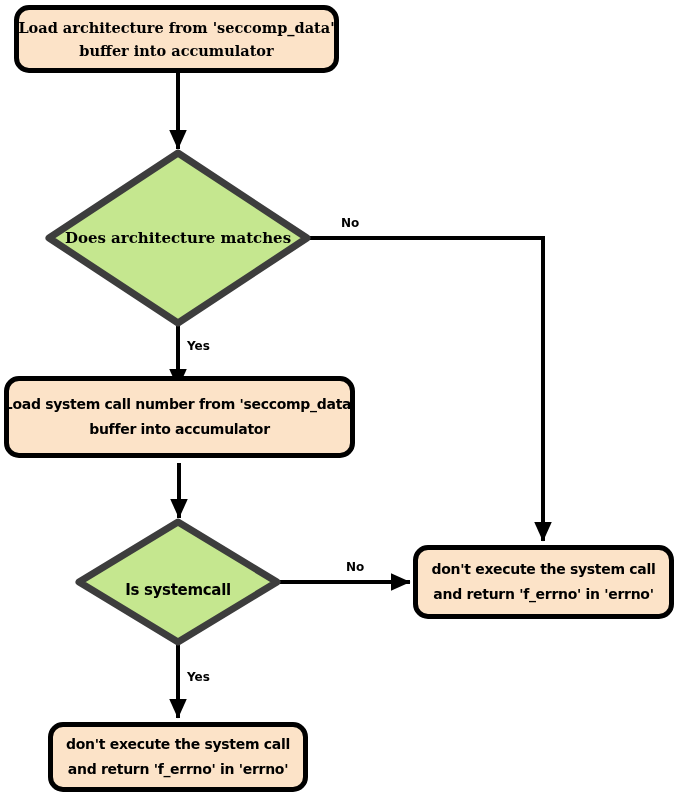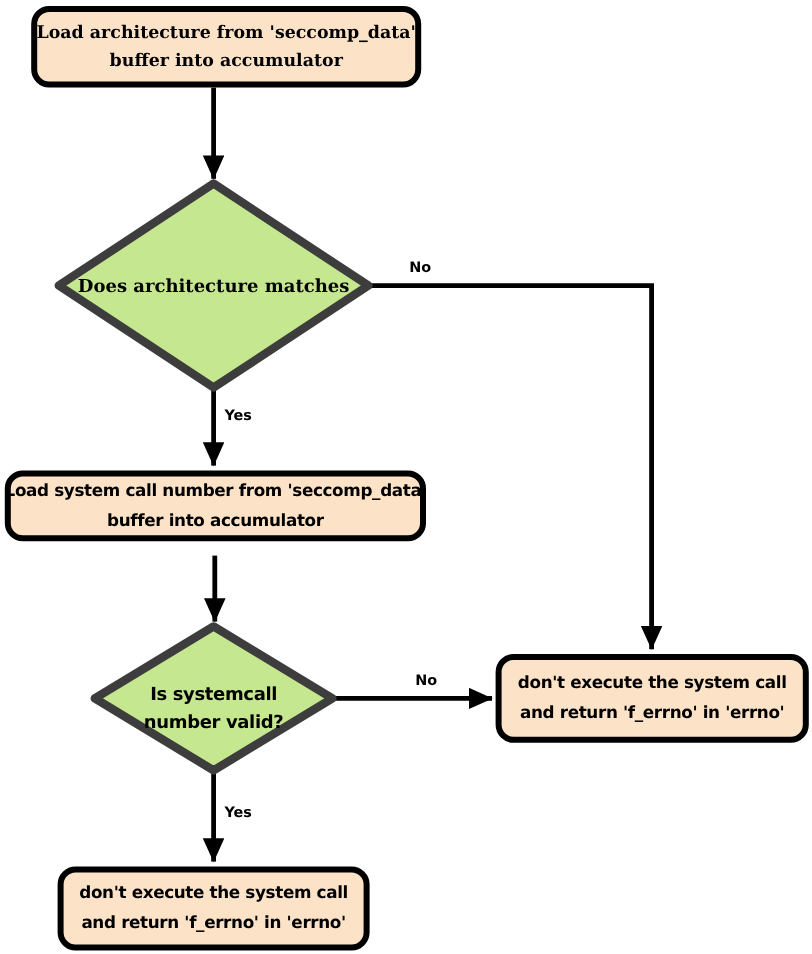--- a/index.html
+++ b/index.html
@@ -47,21 +47,20 @@
   .sans-node {
     font-family: "DejaVu Sans", sans-serif;
     font-weight: bold;
     font-size: 14px;
     letter-spacing: -0.3px;
     line-height: 25px;
   }
   .dtext {
     position: absolute;
     display: flex;
-    flex-direction: column;
     justify-content: center;
     align-items: center;
     text-align: center;
     color: var(--text, #000);
     pointer-events: none;
   }
   .dtext.serif-node { line-height: 22px; }
   .dtext.sans-node { line-height: 24px; }
   .edge-label {
     position: absolute;
@@ -87,37 +86,36 @@
     <path class="edge" d="M306,238 L543,238 L543,541"></path>
     <path class="edge" d="M178,321 L178,388"></path>
     <path class="edge" d="M179,463 L179,518"></path>
     <path class="edge" d="M276,582 L410,582"></path>
     <path class="edge" d="M178,639 L178,718"></path>
 
     <polygon class="diamond" points="178,153 307,238 178,323 49,238"></polygon>
     <polygon class="diamond" points="178,522 277,582 178,642 79,582"></polygon>
   </svg>
 
-  <div class="node serif-node" style="left:26px; top:5px; width:325px; height:68px;">
+  <div class="node serif-node" style="left:14px; top:5px; width:325px; height:68px;">
     <span class="ln">Load architecture from 'seccomp_data'</span>
     <span class="ln">buffer into accumulator</span>
   </div>
 
   <div class="dtext serif-node" style="left:49px; top:153px; width:258px; height:170px; font-size:15px;">
     <span class="ln">Does architecture matches</span>
   </div>
 
-  <div class="node sans-node" style="left:4px; top:392px; width:351px; height:59px;">
+  <div class="node sans-node" style="left:4px; top:376px; width:351px; height:82px;">
     <span class="ln">Load system call number from 'seccomp_data'</span>
     <span class="ln">buffer into accumulator</span>
   </div>
 
   <div class="dtext sans-node" style="left:79px; top:530px; width:198px; height:120px; font-size:15px;">
     <span class="ln">Is systemcall</span>
-    <span class="ln">number valid?</span>
   </div>
 
   <div class="node sans-node" style="left:413px; top:545px; width:261px; height:74px;">
     <span class="ln">don't execute the system call</span>
     <span class="ln">and return 'f_errno' in 'errno'</span>
   </div>
 
   <div class="node sans-node" style="left:48px; top:722px; width:260px; height:70px;">
     <span class="ln">don't execute the system call</span>
     <span class="ln">and return 'f_errno' in 'errno'</span>

